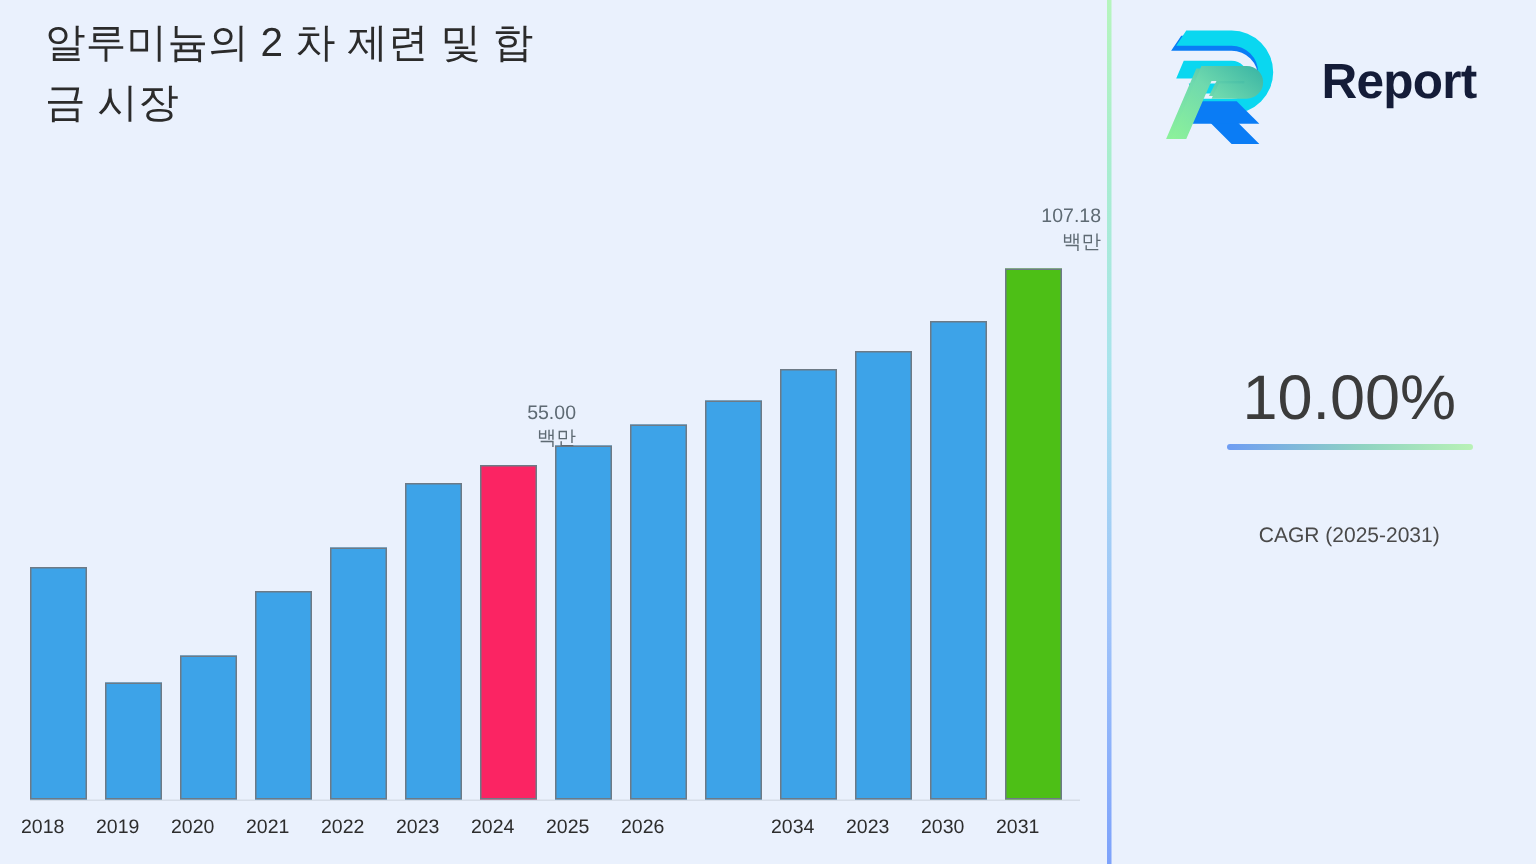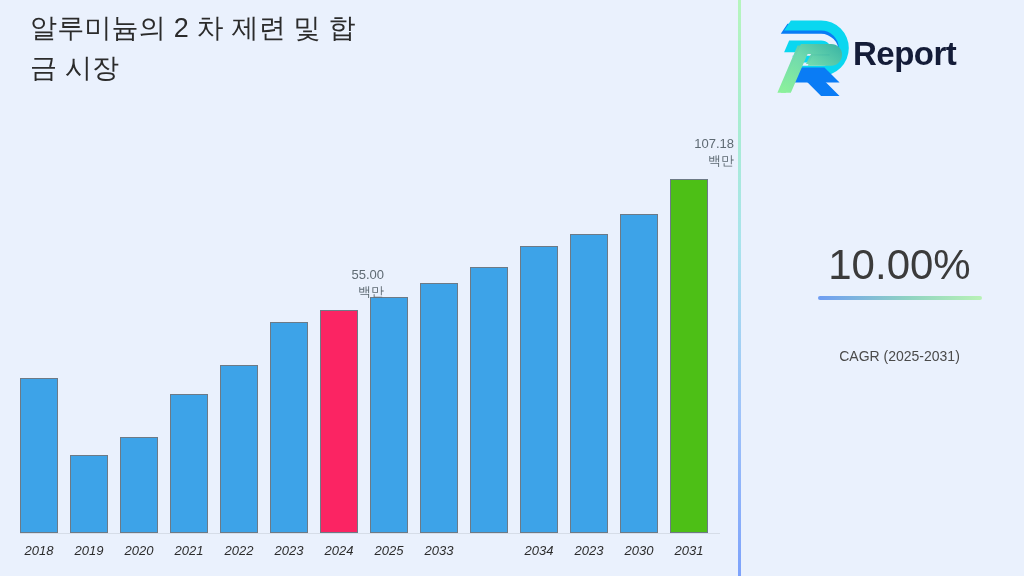--- a/index.html
+++ b/index.html
@@ -75,24 +75,23 @@
     font-size: 13px;
     line-height: 17px;
     color: #5e6a73;
     white-space: pre-line;
   }
 
   .tick-label {
     position: absolute;
     top: 543px;
     width: 50px;
-    text-align: center;
+    text-align: left;
     font-size: 13px;
     color: #2d2d2d;
-    font-style: italic;
   }
 
   
   #divider {
     position: absolute;
     left: 738px;
     top: 0;
     width: 3px;
     height: 576px;
     background: linear-gradient(to bottom, #b6f5bd 0%, #a8eecd 18%, #a9e4ec 42%, #9fc3fa 72%, #7da2fb 100%);
@@ -114,21 +113,21 @@
     height: 92px;
     display: flex;
     align-items: center;
   }
   #logo-mark {
     width: 84px;
     height: 84px;
     flex: 0 0 84px;
   }
   #logo-text {
-    margin-left: 0;
+    margin-left: 28px;
     font-size: 33px;
     font-weight: bold;
     line-height: 34px;
     color: #141c38;
     letter-spacing: -0.5px;
   }
   #logo-text span { display: block; }
 
   #cagr-block {
     position: absolute;
@@ -192,21 +191,21 @@
         </div>
       <div id="ticks-container">
           <div class="tick-label" style="left: 14px;">2018</div>
           <div class="tick-label" style="left: 64px;">2019</div>
           <div class="tick-label" style="left: 114px;">2020</div>
           <div class="tick-label" style="left: 164px;">2021</div>
           <div class="tick-label" style="left: 214px;">2022</div>
           <div class="tick-label" style="left: 264px;">2023</div>
           <div class="tick-label" style="left: 314px;">2024</div>
           <div class="tick-label" style="left: 364px;">2025</div>
-          <div class="tick-label" style="left: 414px;">2033</div>
+          <div class="tick-label" style="left: 414px;">2026</div>
           <div class="tick-label" style="left: 464px; margin-top: 36px;">2027</div>
           <div class="tick-label" style="left: 514px;">2034</div>
           <div class="tick-label" style="left: 564px;">2023</div>
           <div class="tick-label" style="left: 614px;">2030</div>
           <div class="tick-label" style="left: 664px;">2031</div>
         </div>
     </div>
 
   </div>
 

